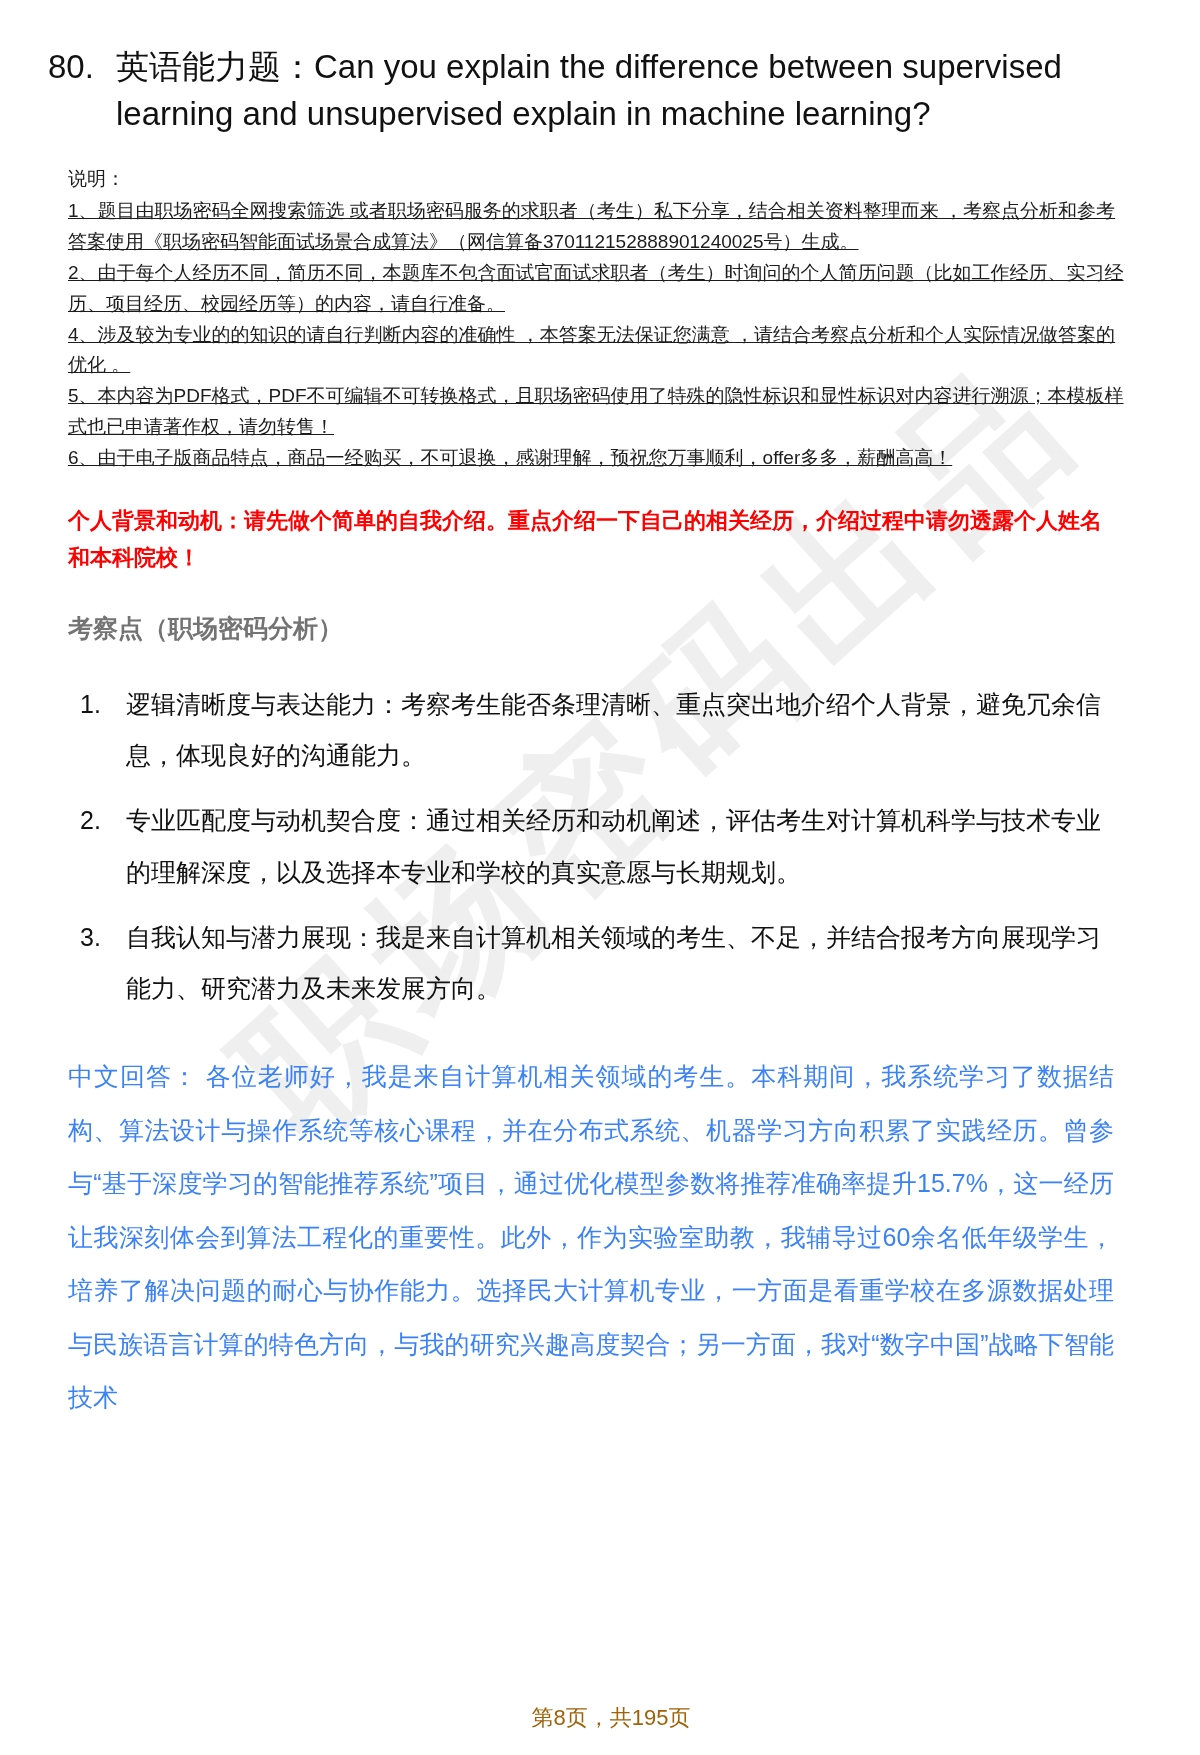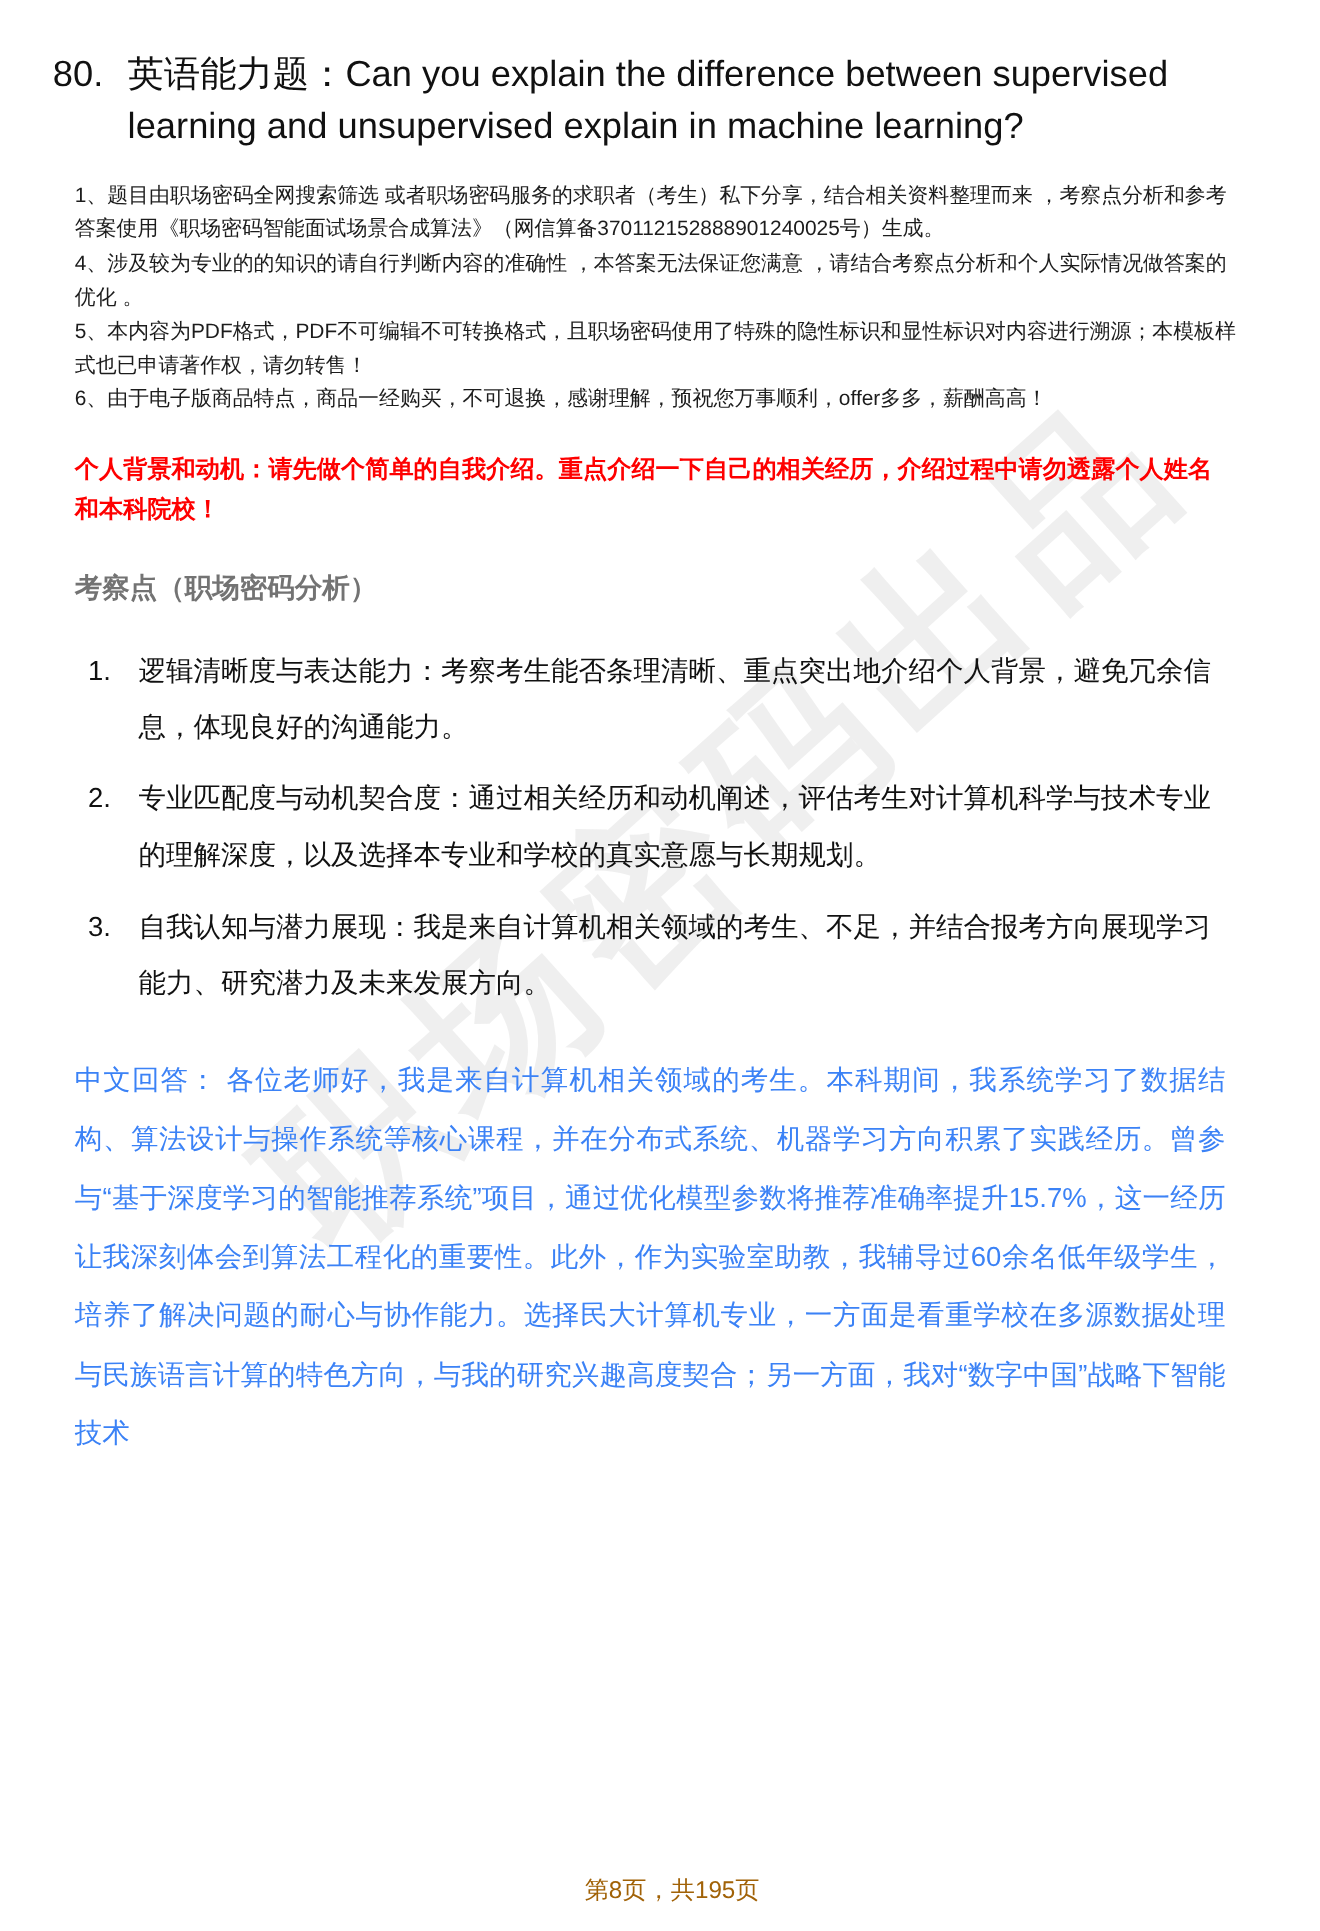--- a/index.html
+++ b/index.html
@@ -44,21 +44,21 @@
   }
   .qnum { width: 68px; flex: none; }
   .qtext { flex: 1; padding-right: 40px; }
 
   .notes {
     margin: 26px 10px 0 20px;
     font-size: 19px;
     line-height: 1.62;
     color: #1c1c1c;
   }
-  .notes .note-line { margin: 0; }
+  .notes .note-line { margin: 0; text-decoration: underline; }
   .notes-label { margin-bottom: 2px; }
 
   .red-prompt {
     margin: 30px 16px 0 20px;
     font-size: 22px;
     font-weight: 700;
     color: #fe0000;
     line-height: 1.65;
   }
   .analysis-heading {
@@ -108,21 +108,23 @@
   <div class="watermark">职场密码出品</div>
 
   <div class="content">
 
     <div class="question">
       <div class="qnum">80.</div>
       <div class="qtext">英语能力题：Can you explain the difference between supervised learning and unsupervised explain in machine learning?</div>
     </div>
 
     <div class="notes">
+      <div class="notes-label">说明：</div>
       <div class="note-line">1、题目由职场密码全网搜索筛选 或者职场密码服务的求职者（考生）私下分享，结合相关资料整理而来 ，考察点分析和参考答案使用《职场密码智能面试场景合成算法》（网信算备370112152888901240025号）生成。</div>
+      <div class="note-line">2、由于每个人经历不同，简历不同，本题库不包含面试官面试求职者（考生）时询问的个人简历问题（比如工作经历、实习经历、项目经历、校园经历等）的内容，请自行准备。</div>
       <div class="note-line">4、涉及较为专业的的知识的请自行判断内容的准确性 ，本答案无法保证您满意 ，请结合考察点分析和个人实际情况做答案的优化 。</div>
       <div class="note-line">5、本内容为PDF格式，PDF不可编辑不可转换格式，且职场密码使用了特殊的隐性标识和显性标识对内容进行溯源；本模板样式也已申请著作权，请勿转售！</div>
       <div class="note-line">6、由于电子版商品特点，商品一经购买，不可退换，感谢理解，预祝您万事顺利，offer多多，薪酬高高！</div>
     </div>
 
     <div class="red-prompt">个人背景和动机：请先做个简单的自我介绍。重点介绍一下自己的相关经历，介绍过程中请勿透露个人姓名和本科院校！</div>
 
     <div class="analysis-heading">考察点（职场密码分析）</div>
 
     <div class="analysis-list">

